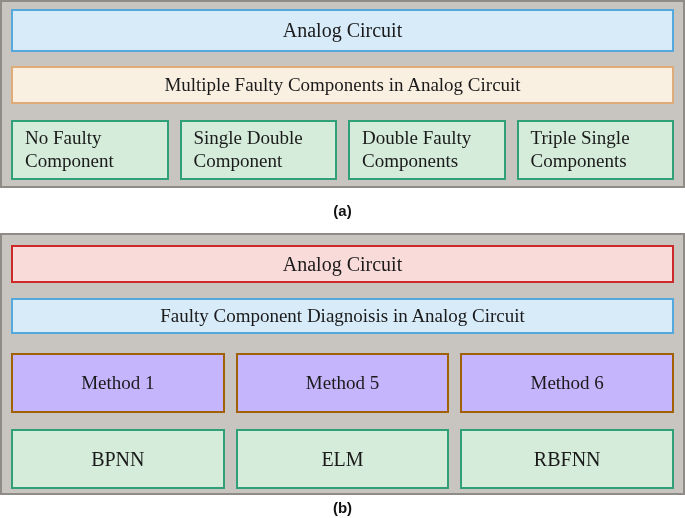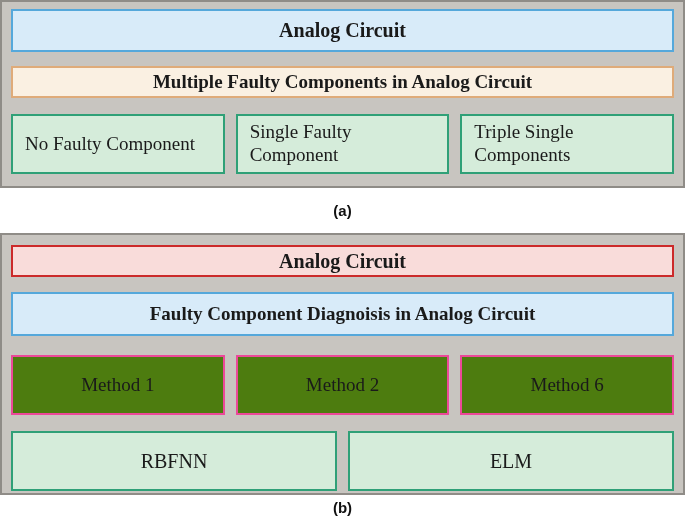--- a/index.html
+++ b/index.html
@@ -35,26 +35,26 @@
     display: flex;
     align-items: center;
     justify-content: center;
     text-align: center;
     line-height: 1.15;
   }
   .box-blue  { background: #d8ebf9; border: 2px solid #55a8db; }
   .box-cream { background: #faf0e2; border: 2px solid #dfab79; }
   .box-green { background: #d5ecda; border: 2px solid #2fa077; }
   .box-pink  { background: #f9dcda; border: 2px solid #cc2a2a; }
-  .box-gray  { background: #4d7c0f; border: 2px solid #ec4899; }
+  .box-gray  { background: #c4b5fd; border: 2px solid #a16207; }
 
-  .band { width: 100%; font-size: 20px; font-weight: bold; }
+  .band { width: 100%; font-size: 20px; }
   .h43 { height: 43px; }
-  .h38 { height: 32px; }
-  .h36 { height: 44px; }
+  .h38 { height: 38px; }
+  .h36 { height: 36px; }
   .mb14 { margin-bottom: 14px; }
   .mb15 { margin-bottom: 15px; }
   .mb16 { margin-bottom: 16px; }
   .mb19 { margin-bottom: 19px; }
   .fs19 { font-size: 19px; }
 
   .row {
     display: flex;
     gap: 11px;
     height: 60px;
@@ -84,34 +84,36 @@
   .caption-b { height: 23px; align-items: flex-start; padding-top: 4px; box-sizing: border-box; }
 </style>
 </head>
 <body>
 
 <div class="panel panel-a">
   <div class="box box-blue band h43 mb14">Analog Circuit</div>
   <div class="box box-cream band h38 mb16 fs19">Multiple Faulty Components in Analog Circuit</div>
   <div class="row">
     <div class="box box-green leaf">No Faulty Component</div>
-    <div class="box box-green leaf">Single Faulty Component</div>
+    <div class="box box-green leaf">Single Double Component</div>
+    <div class="box box-green leaf">Double Faulty Components</div>
     <div class="box box-green leaf">Triple Single Components</div>
   </div>
 </div>
 
 <div class="caption caption-a">(a)</div>
 
 <div class="panel panel-b">
   <div class="box box-pink band h38 mb15">Analog Circuit</div>
   <div class="box box-blue band h36 mb19 fs19">Faulty Component Diagnoisis in Analog Circuit</div>
   <div class="row mb16">
     <div class="box box-gray method">Method 1</div>
-    <div class="box box-gray method">Method 2</div>
+    <div class="box box-gray method">Method 5</div>
     <div class="box box-gray method">Method 6</div>
   </div>
   <div class="row">
+    <div class="box box-green algo">BPNN</div>
+    <div class="box box-green algo">ELM</div>
     <div class="box box-green algo">RBFNN</div>
-    <div class="box box-green algo">ELM</div>
   </div>
 </div>
 
 <div class="caption caption-b">(b)</div>
 
 </body></html>

